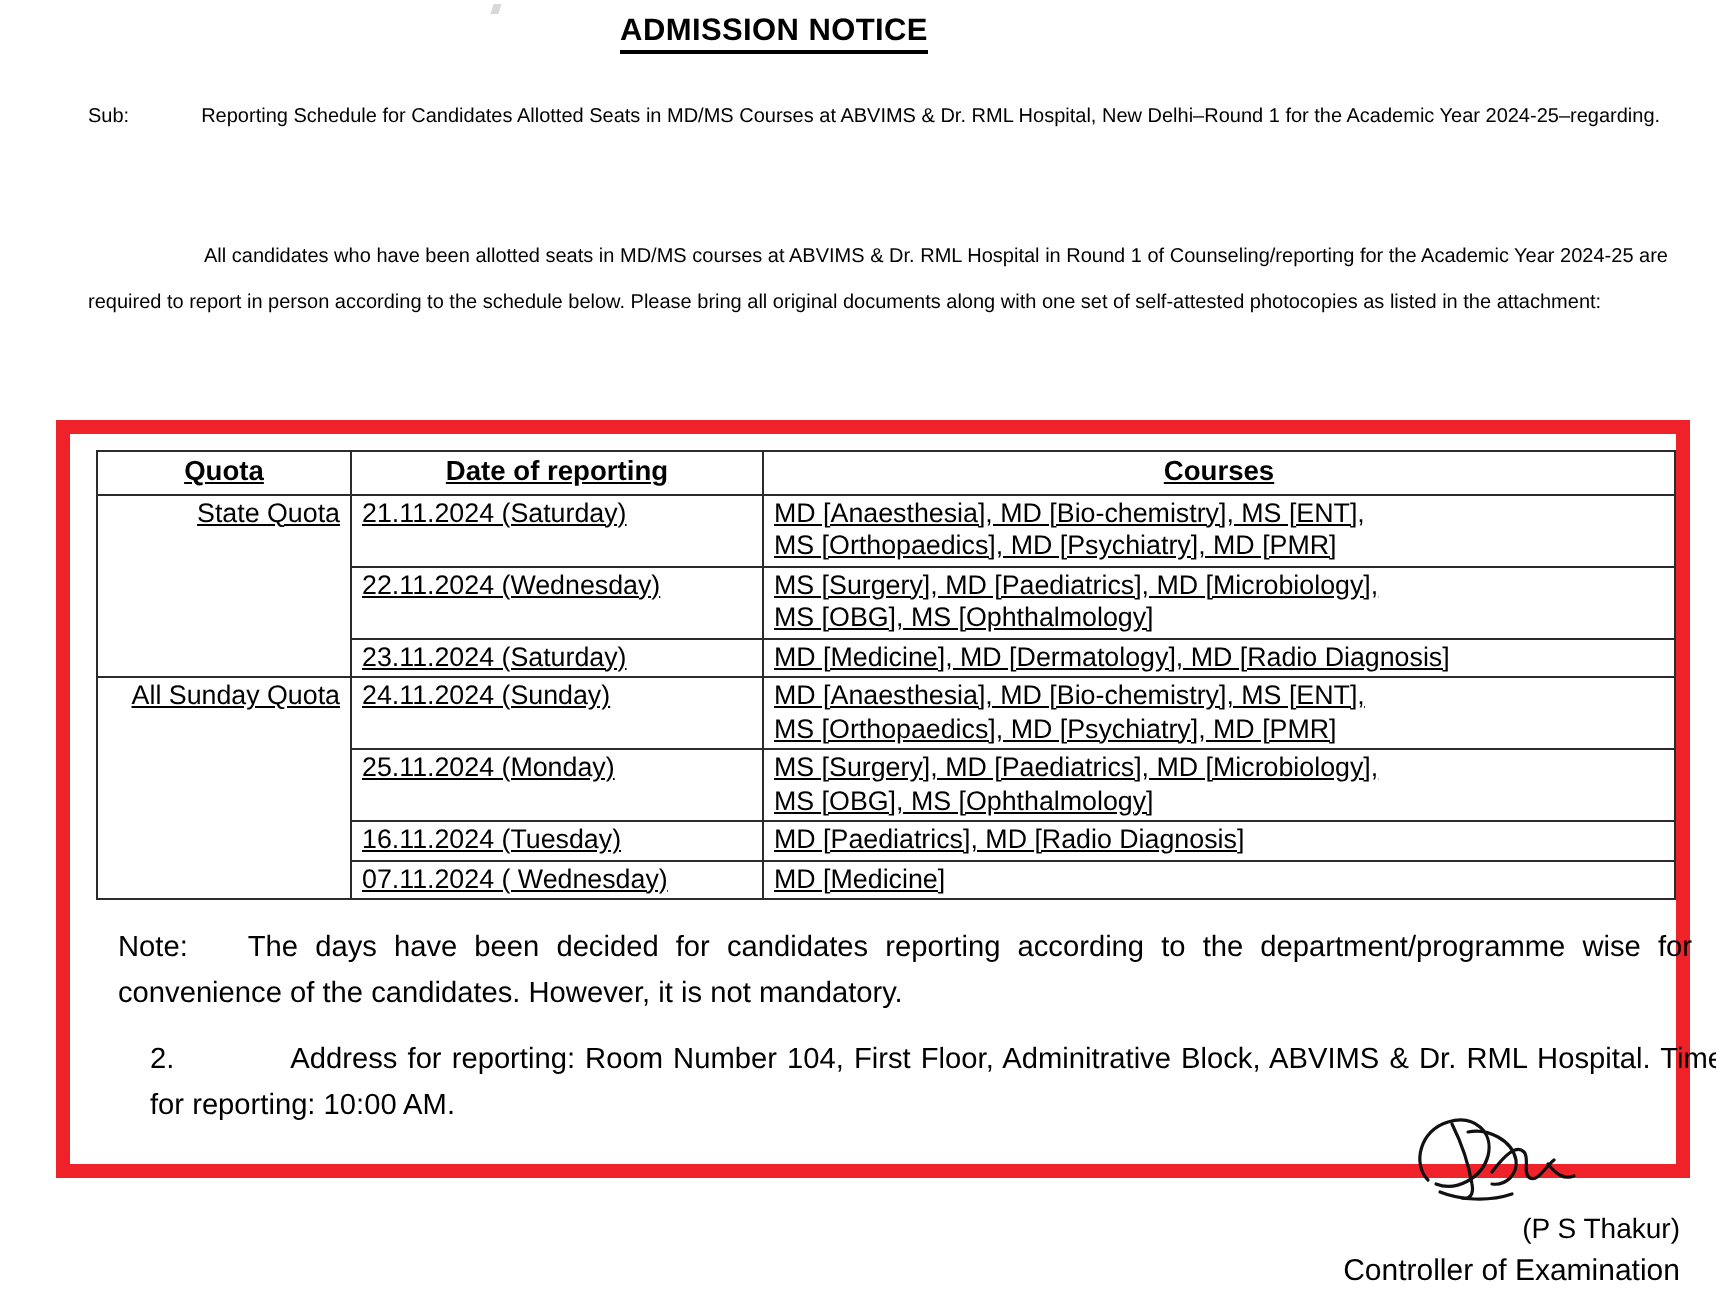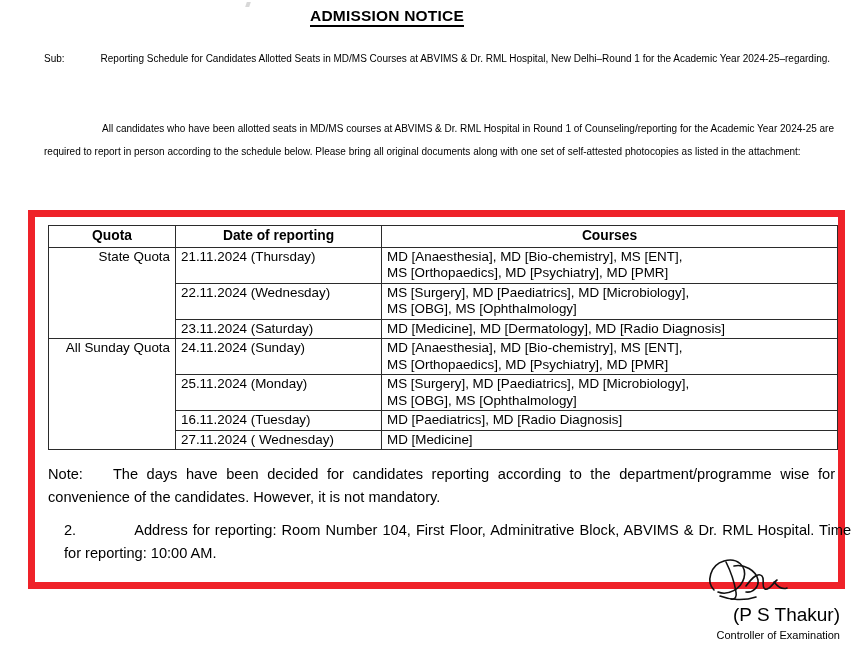--- a/index.html
+++ b/index.html
@@ -68,20 +68,21 @@
     height: 379px;
     border: 7px solid #ef2229;
     box-sizing: border-box;
     background: #ffffff;
   }
   .frame-inner {
     position: absolute;
     inset: 0;
     padding: 8px 10px 0 10px;
     box-sizing: border-box;
+    text-decoration: underline;
   }
 
   
   table.schedule {
     border-collapse: collapse;
     width: 789px;
     margin-left: 3px;
     table-layout: fixed;
     font-size: 13.4px;
   }
@@ -105,21 +106,21 @@
   td.quota-cell {
     text-align: right;
     vertical-align: middle;
   }
   td.date-cell  { white-space: nowrap; }
   td.courses-cell .ln { display: block; }
 
   
   .frame-para {
     position: absolute;
-    left: 13px;
+    left: 24px;
     width: 787px;
     font-size: 14.6px;
     line-height: 22.5px;
     text-align: justify;
     text-justify: inter-word;
   }
   .frame-note { top: 246px; }
   .frame-addr { top: 302px; margin-left: 16px; }
   .indent-note { display: inline-block; width: 30px; }
   .indent-num  { display: inline-block; width: 58px; }
@@ -132,30 +133,30 @@
     width: 96px;
     height: 48px;
     pointer-events: none;
   }
   .sign-name {
     position: absolute;
     top: 604px;
     left: 0;
     width: 840px;
     text-align: right;
-    font-size: 19px;
+    font-size: 14px;
     line-height: 21px;
   }
   .sign-desig {
     position: absolute;
     top: 625px;
     left: 0;
     width: 840px;
     text-align: right;
-    font-size: 11px;
+    font-size: 15px;
     line-height: 21px;
   }
 
   
   .cut-line {
     position: absolute;
     left: 46px;
     top: 645px;
     width: 300px;
     height: 6px;
@@ -204,21 +205,21 @@
           <tr>
             <th>Quota</th>
             <th>Date of reporting</th>
             <th>Courses</th>
           </tr>
         </thead>
         <tbody>
 
           <tr>
             <td class="quota-cell" rowspan="3">State Quota</td>
-            <td class="date-cell">21.11.2024 (Thursday)</td>
+            <td class="date-cell">21.11.2024 (Saturday)</td>
             <td class="courses-cell">
               <span class="ln">MD [Anaesthesia], MD [Bio-chemistry], MS [ENT],</span>
               <span class="ln">MS [Orthopaedics], MD [Psychiatry], MD [PMR]</span>
             </td>
           </tr>
           <tr>
             <td class="date-cell">22.11.2024 (Wednesday)</td>
             <td class="courses-cell">
               <span class="ln">MS [Surgery], MD [Paediatrics], MD [Microbiology],</span>
               <span class="ln">MS [OBG], MS [Ophthalmology]</span>
@@ -246,21 +247,21 @@
               <span class="ln">MS [OBG], MS [Ophthalmology]</span>
             </td>
           </tr>
           <tr>
             <td class="date-cell">16.11.2024 (Tuesday)</td>
             <td class="courses-cell">
               <span class="ln">MD [Paediatrics], MD [Radio Diagnosis]</span>
             </td>
           </tr>
           <tr>
-            <td class="date-cell">27.11.2024 ( Wednesday)</td>
+            <td class="date-cell">07.11.2024 ( Wednesday)</td>
             <td class="courses-cell">
               <span class="ln">MD [Medicine]</span>
             </td>
           </tr>
         </tbody>
       </table>
 
       <div class="frame-para frame-note">
         <span>Note:</span><span class="indent-note"></span><span>The days have been decided for candidates reporting according to the department/programme wise for convenience of the candidates. However, it is not mandatory.</span>
       </div>

